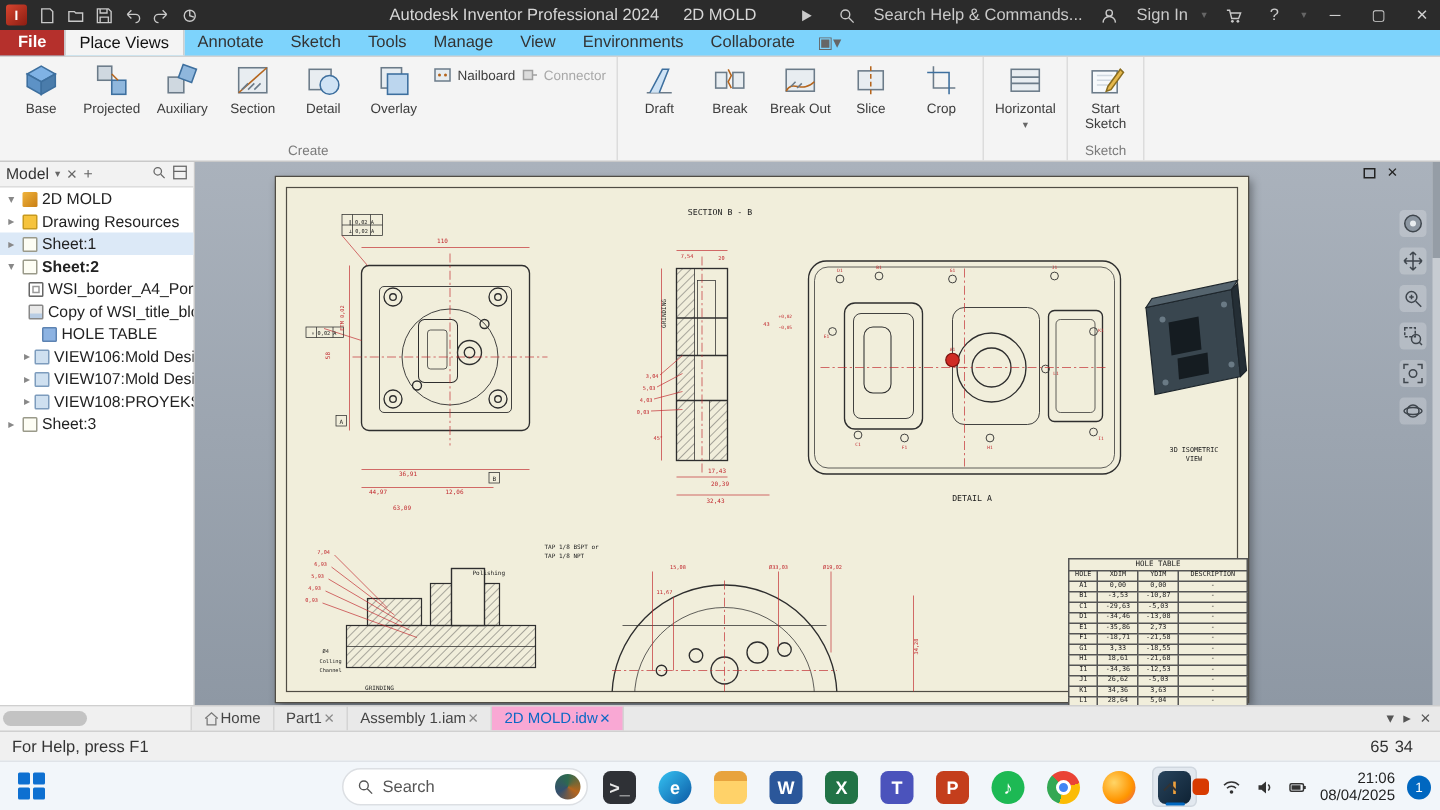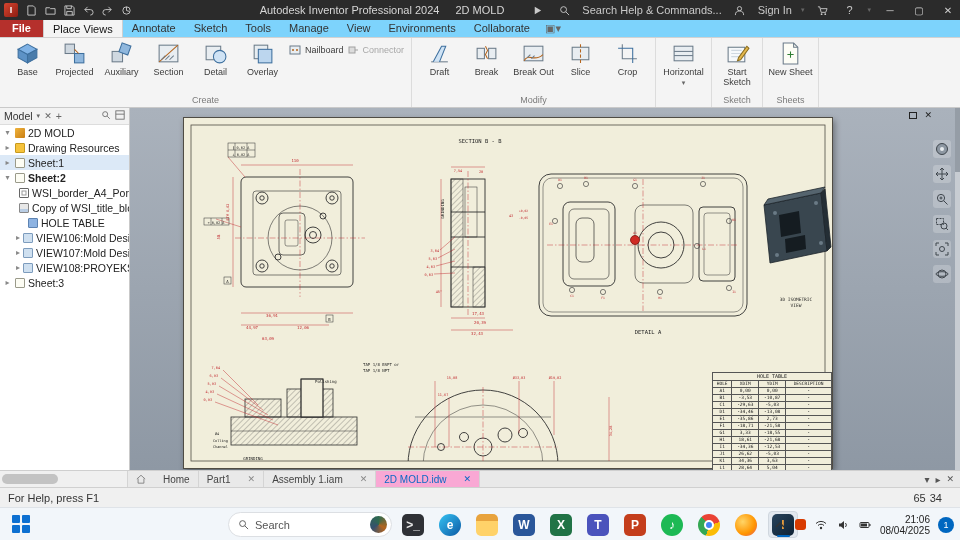--- a/index.html
+++ b/index.html
@@ -72,21 +72,21 @@
 
 .htable{position:absolute;left:582px;top:264px;width:120px;background:#f1eedb;color:#222}
 .htable .ht-title{font-size:5px;text-align:center;border:0.5px solid #555;border-bottom:none;line-height:7px;font-family:"DejaVu Sans Mono",monospace}
 .htable table{width:100%;border-collapse:collapse;font-size:4.5px;font-family:"DejaVu Sans Mono",monospace}
 .htable th,.htable td{border:0.5px solid #555;line-height:6px;padding:0 1px;text-align:center;font-weight:normal}
 
 
 .doctabs{position:absolute;top:470px;left:0;right:0;height:17px;background:#e9e9e9;border-top:1px solid #cfcfcf;display:flex;align-items:stretch;font-size:10px;z-index:25}
 .hscroll{width:128px;position:relative;background:#f0f0f0;border-right:1px solid #d4d4d4}
 .hthumb{position:absolute;left:2px;top:3px;width:56px;height:10px;background:#c3c3c3;border-radius:5px}
-.dtab{display:flex;align-items:center;gap:17px;padding:0 8px;border-right:1px solid #d4d4d4;color:#444;white-space:nowrap}
+.dtab{display:flex;align-items:center;gap:1px;padding:0 8px;border-right:1px solid #d4d4d4;color:#444;white-space:nowrap}
 .dtab svg{width:10px;height:10px}
 .dtab .tx{font-size:9px;color:#888}
 .dtab.active{background:#f9a8d4;color:#0b68c4}
 .dtab.active .tx{color:#0b68c4}
 .dt-right{margin-left:auto;display:flex;align-items:center;gap:6px;padding-right:6px;color:#555}
 
 
 .statusbar{position:absolute;top:487px;left:0;right:0;height:20px;background:#f0f0f0;border-top:1px solid #d0d0d0;display:flex;align-items:center;padding:0 8px;font-size:11px;color:#333;z-index:25}
 .st-right{margin-left:auto;display:flex;gap:4px;padding-right:10px;color:#333}
 
@@ -305,21 +305,20 @@
           <span>Slice</span>
         </div>
         <div class="rbtn">
           <svg viewBox="0 0 24 24">
               <path d="M7 3v14h14" fill="none" stroke="#6b7b89"></path>
               <path d="M3 7h14v14" fill="none" stroke="#3d6f9e"></path>
             </svg>
           <span>Crop</span>
         </div>
       </div>
-      <div class="rlabel">Modify</div>
     </div>
 
     <div class="rgroup">
       <div class="rbuttons">
         <div class="rbtn">
           <svg viewBox="0 0 24 24">
               <rect x="3" y="5" width="18" height="14" fill="#e8edf1" stroke="#6b7b89"></rect>
               <line x1="3" y1="10" x2="21" y2="10" stroke="#6b7b89"></line>
               <line x1="3" y1="14" x2="21" y2="14" stroke="#6b7b89"></line>
             </svg>
@@ -336,33 +335,20 @@
               <rect x="3" y="6" width="16" height="14" fill="#f6f9fb" stroke="#6b7b89"></rect>
               <path d="M6 9h10M6 12h10M6 15h10" stroke="#cfd8e0"></path>
               <path d="M13 16L21 5l2 2-8 11-3 1z" fill="#e5b84c" stroke="#8a6d1f"></path>
             </svg>
           <span>Start Sketch</span>
         </div>
       </div>
       <div class="rlabel">Sketch</div>
     </div>
 
-    <div class="rgroup">
-      <div class="rbuttons">
-        <div class="rbtn">
-          <svg viewBox="0 0 24 24">
-              <path d="M5 2h10l4 4v16H5z" fill="#fdfdf6" stroke="#6b7b89"></path>
-              <path d="M15 2v4h4" fill="none" stroke="#6b7b89"></path>
-              <path d="M9 13h6M12 10v6" stroke="#2e7d32"></path>
-            </svg>
-          <span>New Sheet</span>
-        </div>
-      </div>
-      <div class="rlabel">Sheets</div>
-    </div>
   </div>
 
   <div class="browser">
     <div class="bhead">
       <span>Model</span>
       <span class="caret">▾</span>
       <span style="font-size:9px;color:#666">✕</span>
       <span style="color:#666">+</span>
       <span class="sp"></span>
       <span><svg viewBox="0 0 12 12">

